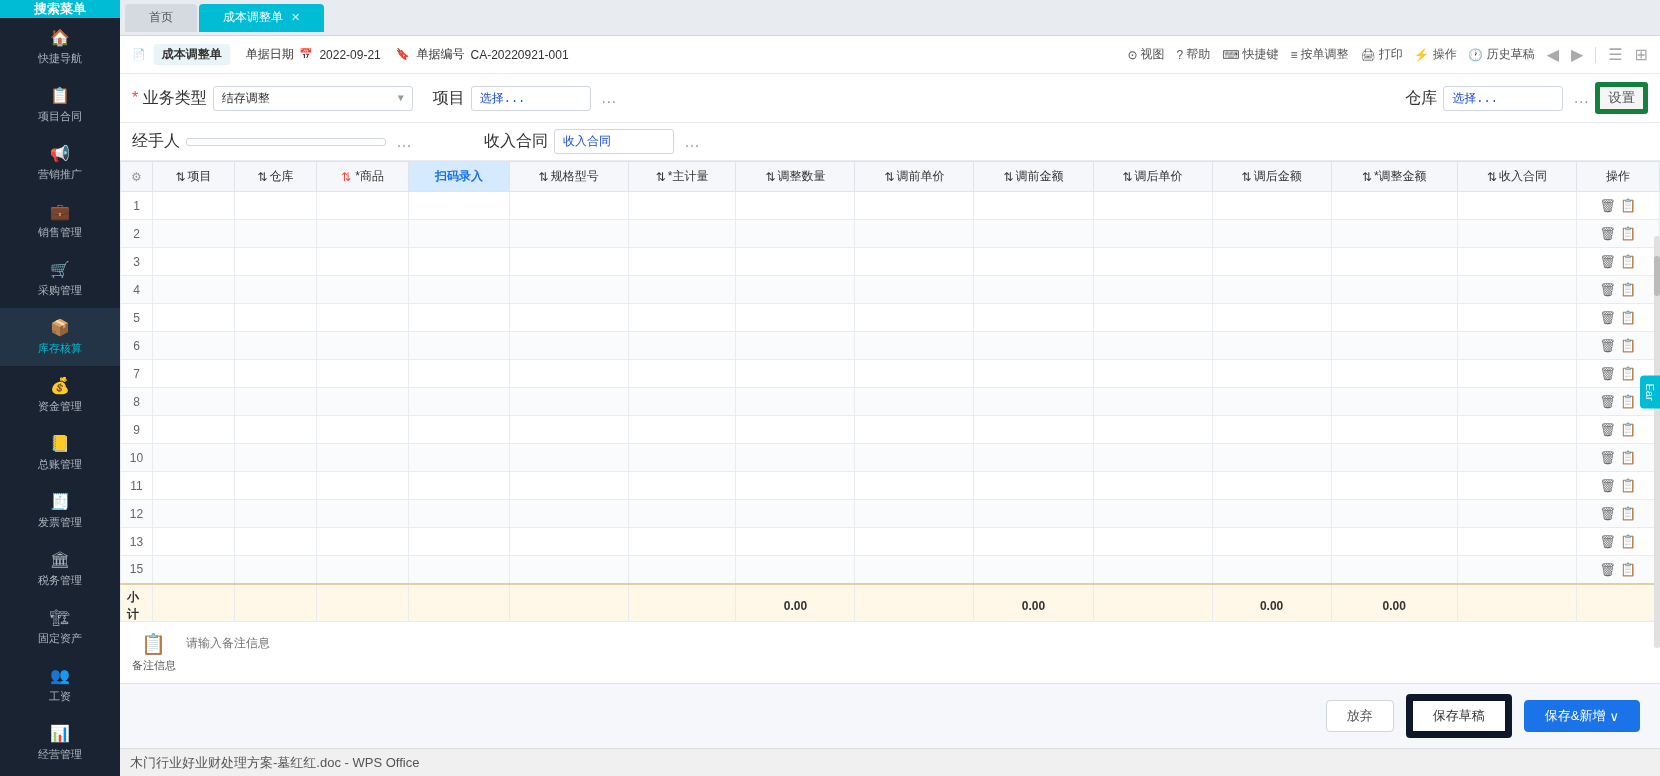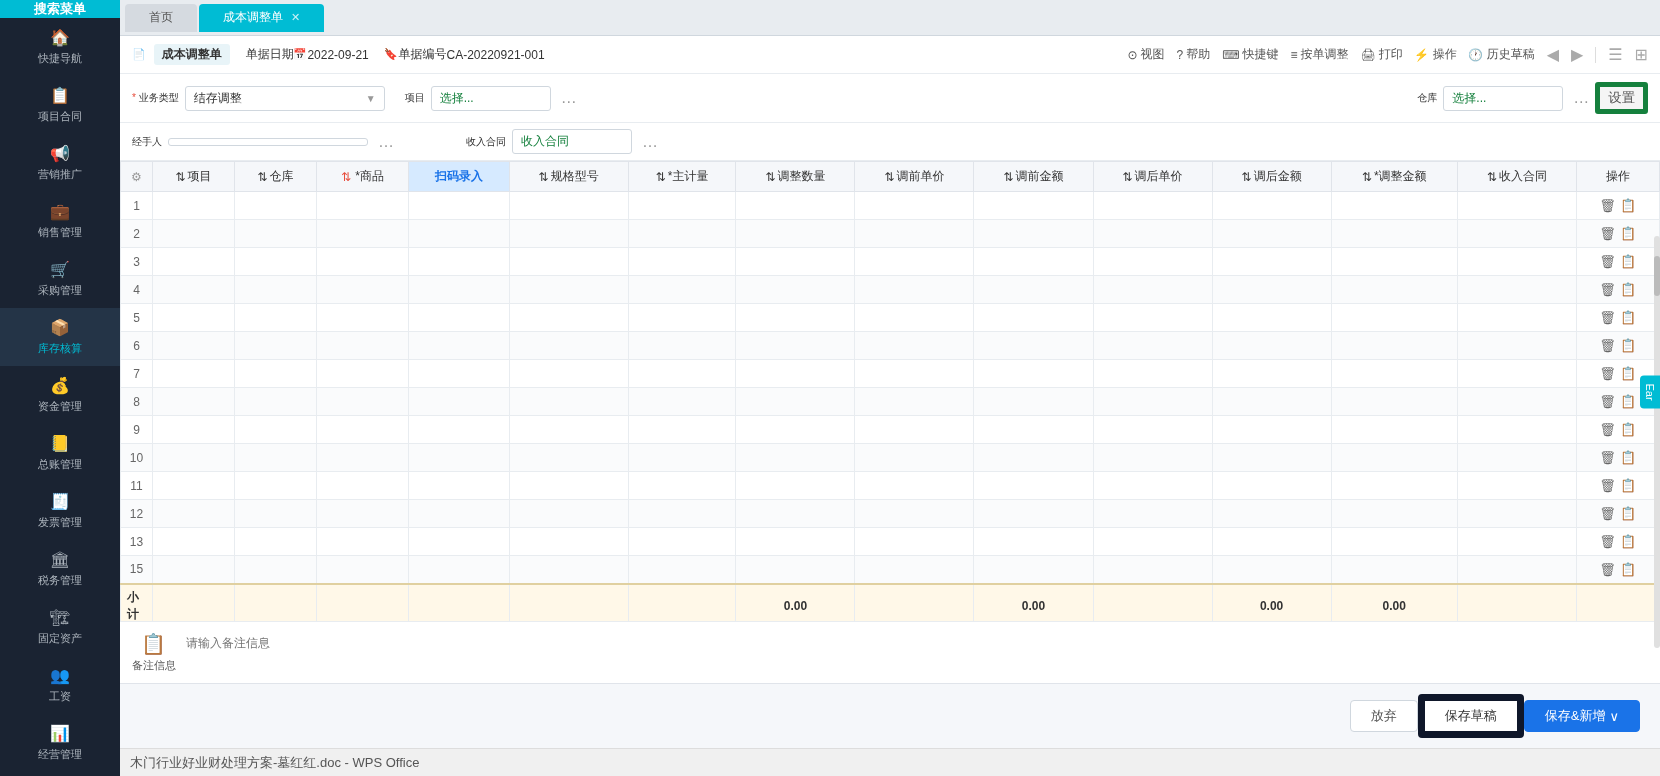--- a/index.html
+++ b/index.html
@@ -20,34 +20,34 @@
     
     .tab-bar { display: flex; align-items: center; background: #e8ecf0; border-bottom: 1px solid #d0d7de; height: 36px; padding: 0 5px; }
     .tab { display: flex; align-items: center; padding: 0 24px; height: 28px; border-radius: 4px 4px 0 0; font-size: 12px; cursor: pointer; margin-right: 2px; }
     .tab.inactive { background: #d5dae0; color: #555; }
     .tab.active { background: #00bcd4; color: #fff; }
     .tab .close-btn { margin-left: 8px; font-size: 11px; opacity: 0.8; }
 
     
     .doc-header { display: flex; align-items: center; padding: 8px 12px; border-bottom: 1px solid #e8ecf0; gap: 16px; }
     .doc-label { font-size: 12px; color: #333; font-weight: bold; background: #e8f4f8; padding: 2px 8px; border-radius: 3px; }
-    .doc-field { display: flex; align-items: center; gap: 0; font-size: 12px; color: #333; }
+    .doc-field { display: flex; align-items: center; gap: 6px; font-size: 12px; color: #333; }
     .doc-actions { margin-left: auto; display: flex; align-items: center; gap: 12px; font-size: 12px; color: #555; }
     .doc-actions span { cursor: pointer; display: flex; align-items: center; gap: 3px; }
     .settings-btn { background: #f5f5f5; border: 5px solid #15803d; padding: 2px 8px; border-radius: 3px; cursor: pointer; color: #555; }
 
     
     .form-fields { display: flex; align-items: center; padding: 8px 12px; gap: 0; border-bottom: 1px solid #e8ecf0; flex-wrap: wrap; }
     .field-group { display: flex; align-items: center; gap: 6px; margin-right: 20px; }
-    .field-label { color: #333; font-size: 10px; white-space: nowrap; }
+    .field-label { color: #333; font-size: 16px; white-space: nowrap; }
     .required { color: #e74c3c; }
-    .field-input { display: flex; align-items: center; border: 1px solid #d0d7de; border-radius: 3px; padding: 3px 8px; min-width: 120px; font-size: 12px; color: #333; background: #fff; cursor: pointer; }
+    .field-input { display: flex; align-items: center; border: 1px solid #d0d7de; border-radius: 3px; padding: 3px 8px; min-width: 120px; font-size: 12px; color: #333; background: #fff; cursor: pointer; font-family: Liberation Mono, monospace; }
     .field-input.wide { min-width: 200px; }
     .field-input .dropdown-arrow { margin-left: auto; color: #999; font-size: 10px; }
-    .field-input .placeholder { color: #15803d; }
+    .field-input .placeholder { color: #1d4ed8; }
     .field-dots { color: #999; font-size: 16px; margin-left: 4px; cursor: pointer; }
 
     .form-fields-row2 { display: flex; align-items: center; padding: 6px 12px; gap: 12px; border-bottom: 1px solid #e8ecf0; }
 
     
     .table-container { overflow: auto; flex: 1; }
     table { width: 100%; border-collapse: collapse; font-size: 12px; }
     table thead tr { background: #f5f7fa; }
     table thead th { border: 1px solid #e0e4ea; padding: 6px 8px; text-align: center; font-weight: normal; color: #333; white-space: nowrap; position: relative; }
     table thead th.highlighted { background: #d6eaff; color: #1a73e8; font-weight: bold; }
@@ -62,21 +62,21 @@
     .gear-col { width: 32px; text-align: center; color: #999; cursor: pointer; }
     .col-header-with-sort { display: flex; align-items: center; justify-content: center; gap: 2px; }
 
     
     .notes-area { display: flex; align-items: flex-start; padding: 10px 12px; border-top: 1px solid #e8ecf0; gap: 10px; background: #fff; }
     .notes-icon-area { display: flex; flex-direction: column; align-items: center; color: #555; font-size: 11px; gap: 2px; cursor: pointer; }
     .notes-icon-area .icon { font-size: 20px; color: #555; }
     .notes-input { flex: 1; border: none; outline: none; font-size: 12px; color: #aaa; background: transparent; padding: 4px 0; }
 
     
-    .footer { display: flex; justify-content: flex-end; align-items: center; padding: 10px 20px; background: #f5f7fa; border-top: 1px solid #e0e4ea; }
+    .footer { display: flex; justify-content: flex-end; align-items: center; padding: 10px 20px; gap: 12px; background: #f5f7fa; border-top: 1px solid #e0e4ea; }
     .btn { padding: 6px 20px; border-radius: 4px; font-size: 13px; cursor: pointer; border: 1px solid #d0d7de; }
     .btn-default { background: #fff; color: #555; }
     .btn-outline { background: #fff; color: #333; border: 7px solid #0f172a; }
     .btn-primary { background: #1a73e8; color: #fff; border: 1px solid #1a73e8; display: flex; align-items: center; gap: 4px; }
 
     
     .right-edge-tab { position: absolute; right: 0; top: 50%; transform: translateY(-50%); background: #00bcd4; color: #fff; writing-mode: vertical-rl; padding: 8px 4px; font-size: 11px; border-radius: 4px 0 0 4px; cursor: pointer; z-index: 10; }
 
     .main-wrapper { flex: 1; display: flex; flex-direction: column; position: relative; overflow: hidden; background: #fff; margin: 0; }
 

